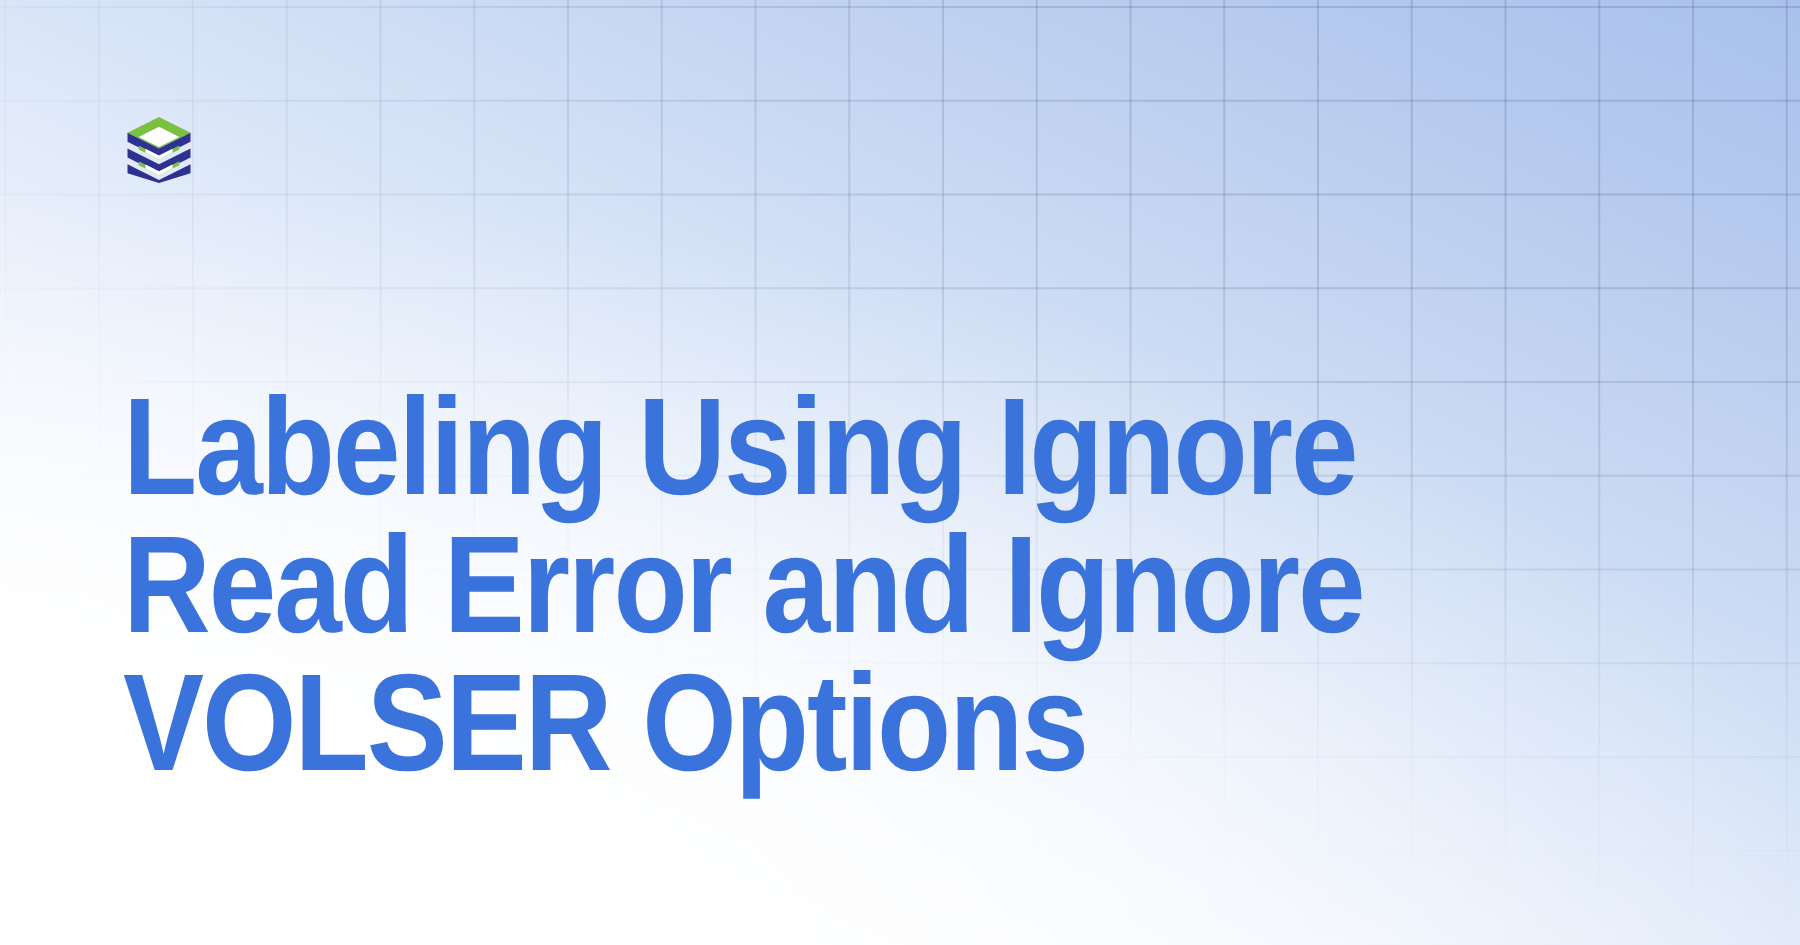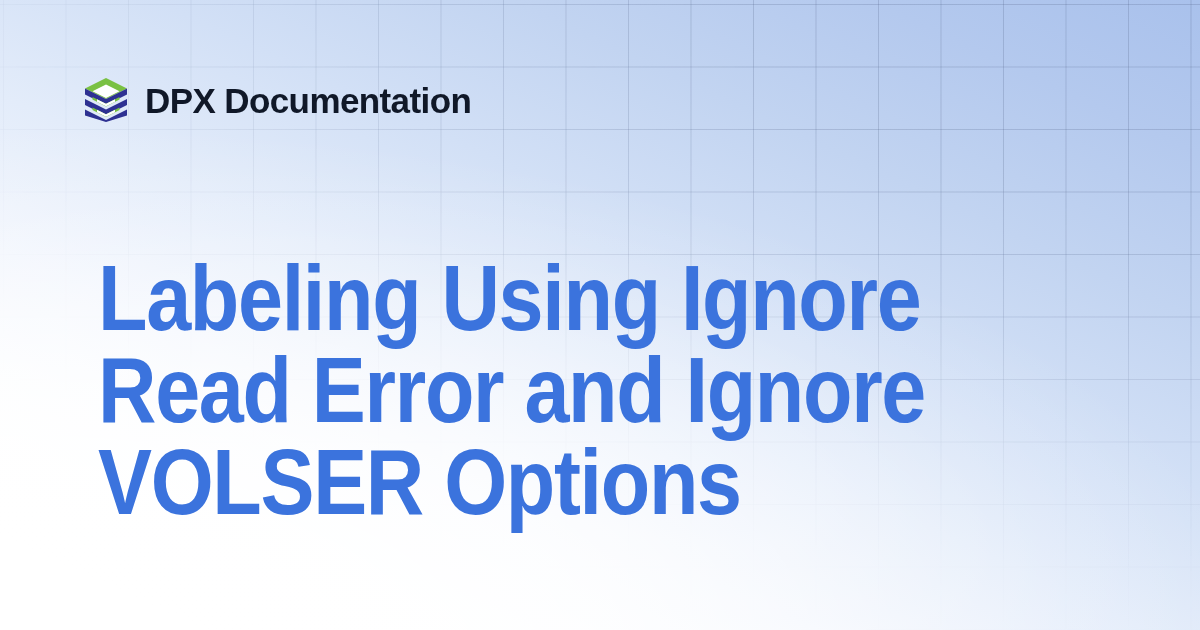--- a/index.html
+++ b/index.html
@@ -102,21 +102,21 @@
     font-weight:700;
     letter-spacing:-0.6px;
     color:#101828;
     white-space:nowrap;
     line-height:1;
   }
 
   
   .headline {
     position:absolute;
-    left:98px;
+    left:82px;
     top:252px;
     right:120px;
   }
 
   .headline-line {
     display:block;
     font-size:92px;
     line-height:92px;
     font-weight:700;
     letter-spacing:-1.5px;
@@ -146,21 +146,20 @@
         <polygon points="1,11.5 22,22 43,11.5 43,17.5 22,28 1,17.5" fill="#2e3192"></polygon>
         <polygon points="8.5,20.0 22,26.8 35.5,20.0 35.5,22.6 22,29.4 8.5,22.6" fill="#7ac143"></polygon>
         <polygon points="13.0,22.2 22,26.7 31.0,22.2 31.0,24.8 22,29.3 13.0,24.8" fill="#ffffff"></polygon>
 
         <polygon points="1,22.0 22,32.5 43,22.0 43,28.0 22,38.5 1,28.0" fill="#2e3192"></polygon>
         <polygon points="8.5,30.5 22,37.3 35.5,30.5 35.5,33.1 22,39.9 8.5,33.1" fill="#7ac143"></polygon>
         <polygon points="13.0,32.7 22,37.2 31.0,32.7 31.0,35.3 22,39.8 13.0,35.3" fill="#ffffff"></polygon>
 
         <polygon points="1,32.5 22,43.0 43,32.5 43,38.5 22,45.0 1,38.5" fill="#2e3192"></polygon>
       </svg>
-      <span class="brand-name">DPX Documentation</span>
     </div>
 
     <div class="headline">
       <span class="headline-line">Labeling Using Ignore</span>
       <span class="headline-line">Read Error and Ignore</span>
       <span class="headline-line">VOLSER Options</span>
     </div>
 
   </div>
 </div>

